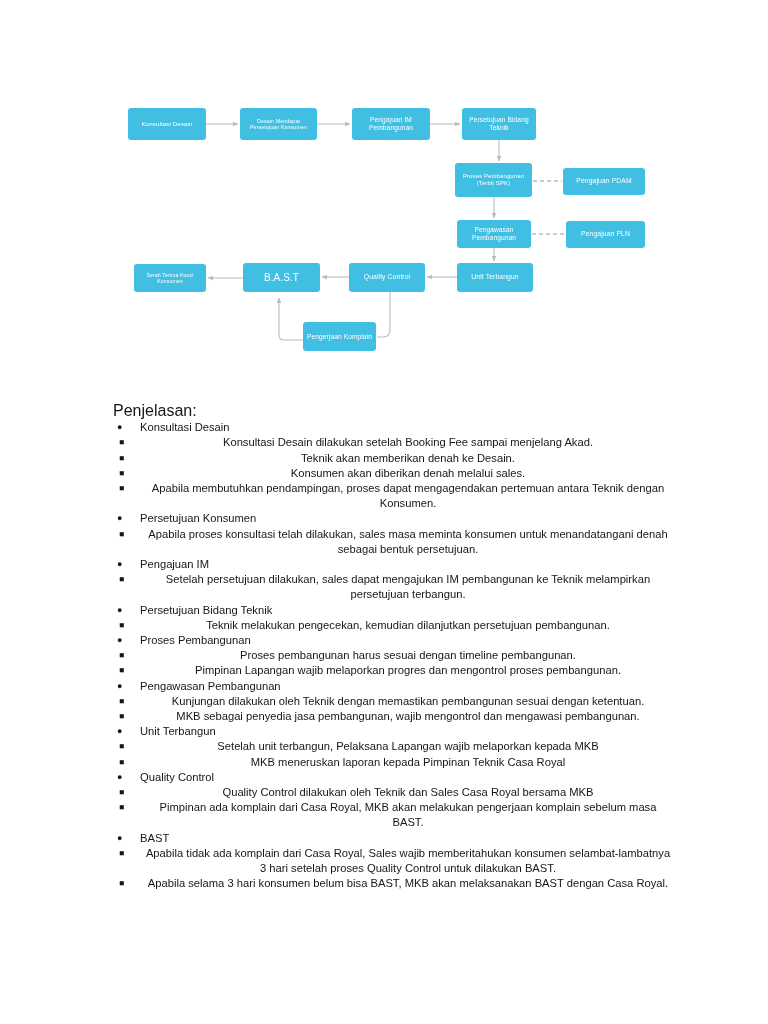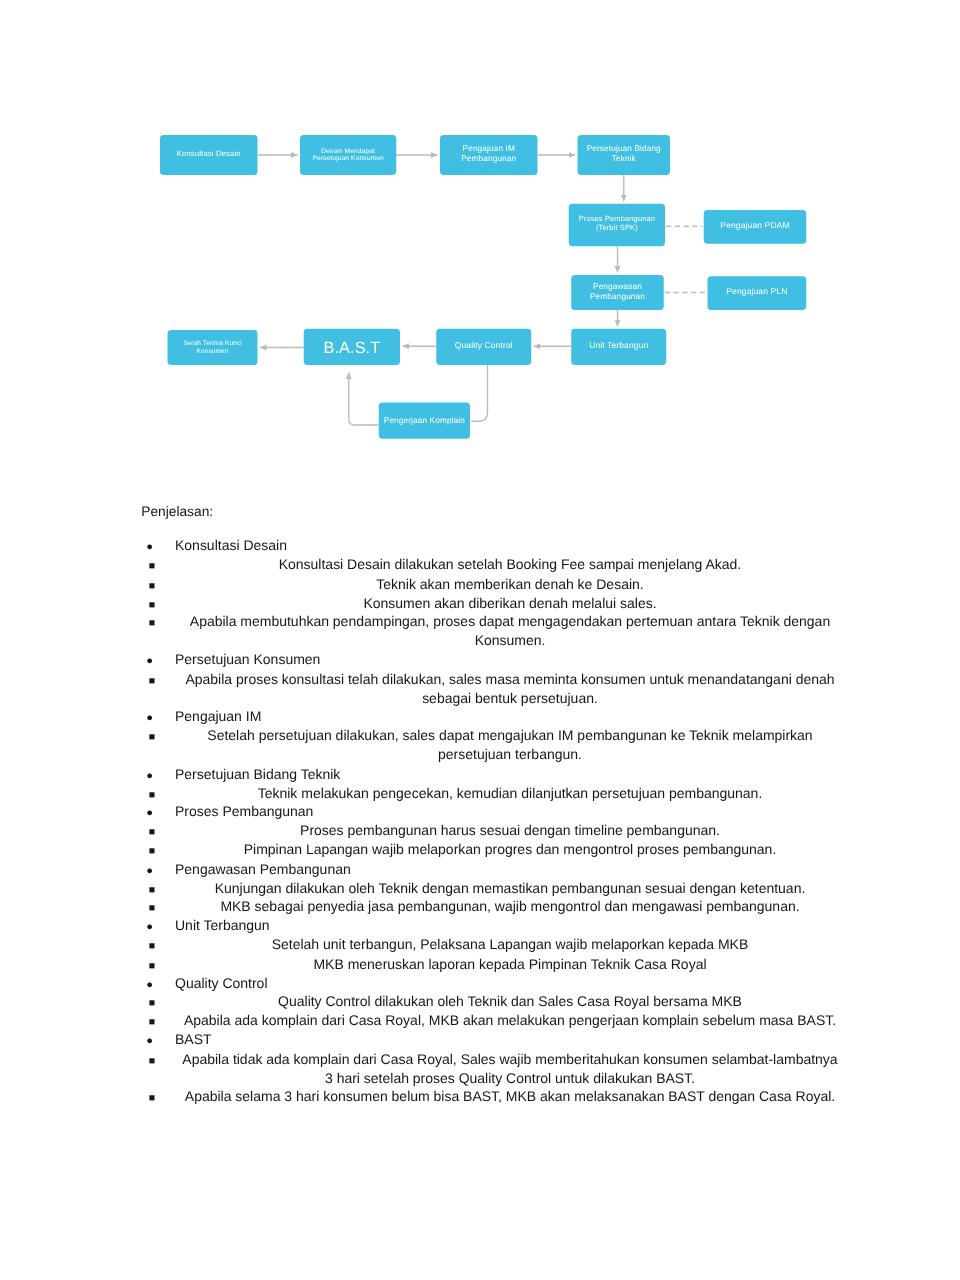--- a/index.html
+++ b/index.html
@@ -51,22 +51,22 @@
   #explanation {
     position: absolute;
     left: 113px;
     top: 403px;
     width: 560px;
     font-size: 11.2px;
     line-height: 15.2px;
     color: #161616;
   }
   .penjelasan-title {
-    margin: 0 0 12px 0;
-    font-size: 11px;
+    margin: 0 0 2px 0;
+    font-size: 16px;
     line-height: 15.2px;
     font-weight: normal;
   }
   .lvl1 {
     position: relative;
     padding-left: 27px;
     margin-top: 0px;
   }
   .lvl1 > .marker {
     position: absolute;
@@ -153,21 +153,21 @@
   </div>
   <div class="node" style="left: 566px; top: 221px; width: 79px; height: 27px; font-size: 6.8px; background: rgb(65, 191, 227);">
     <span>Pengajuan PLN</span>
   </div>
   <div class="node" style="left: 457px; top: 263px; width: 76px; height: 29px; font-size: 6.8px; background: rgb(65, 191, 227);">
     <span>Unit Terbangun</span>
   </div>
   <div class="node" style="left: 349px; top: 263px; width: 76px; height: 29px; font-size: 6.8px; background: rgb(65, 191, 227);">
     <span>Quality Control</span>
   </div>
-  <div class="node" style="left: 243px; top: 263px; width: 77px; height: 29px; font-size: 13px; background: rgb(65, 191, 227);">
+  <div class="node" style="left: 243px; top: 263px; width: 77px; height: 29px; font-size: 10px; background: rgb(65, 191, 227);">
     <span>B.A.S.T</span>
   </div>
   <div class="node" style="left: 134px; top: 264px; width: 72px; height: 28px; font-size: 5.2px; background: rgb(65, 191, 227);">
     <span>Serah Terima Kunci Konsumen</span>
   </div>
   <div class="node" style="left: 303px; top: 322px; width: 73px; height: 29px; font-size: 6.6px; background: rgb(65, 191, 227);">
     <span>Pengerjaan Komplain</span>
   </div>
 </div>
 
@@ -257,21 +257,21 @@
       <div class="lvl1">
         <span class="marker">●</span>
         <span class="l1text">Quality Control</span>
       </div>
       <div class="lvl2">
         <span class="marker">■</span>
         <span class="l2text">Quality Control dilakukan oleh Teknik dan Sales Casa Royal bersama MKB</span>
       </div>
       <div class="lvl2">
         <span class="marker">■</span>
-        <span class="l2text">Apabila ada komplain dari Casa Royal, MKB akan melakukan pengerjaan komplain sebelum masa BAST.</span>
+        <span class="l2text">Pimpinan ada komplain dari Casa Royal, MKB akan melakukan pengerjaan komplain sebelum masa BAST.</span>
       </div>
       <div class="lvl1">
         <span class="marker">●</span>
         <span class="l1text">BAST</span>
       </div>
       <div class="lvl2">
         <span class="marker">■</span>
         <span class="l2text">Apabila tidak ada komplain dari Casa Royal, Sales wajib memberitahukan konsumen selambat-lambatnya 3 hari setelah proses Quality Control untuk dilakukan BAST.</span>
       </div>
       <div class="lvl2">

